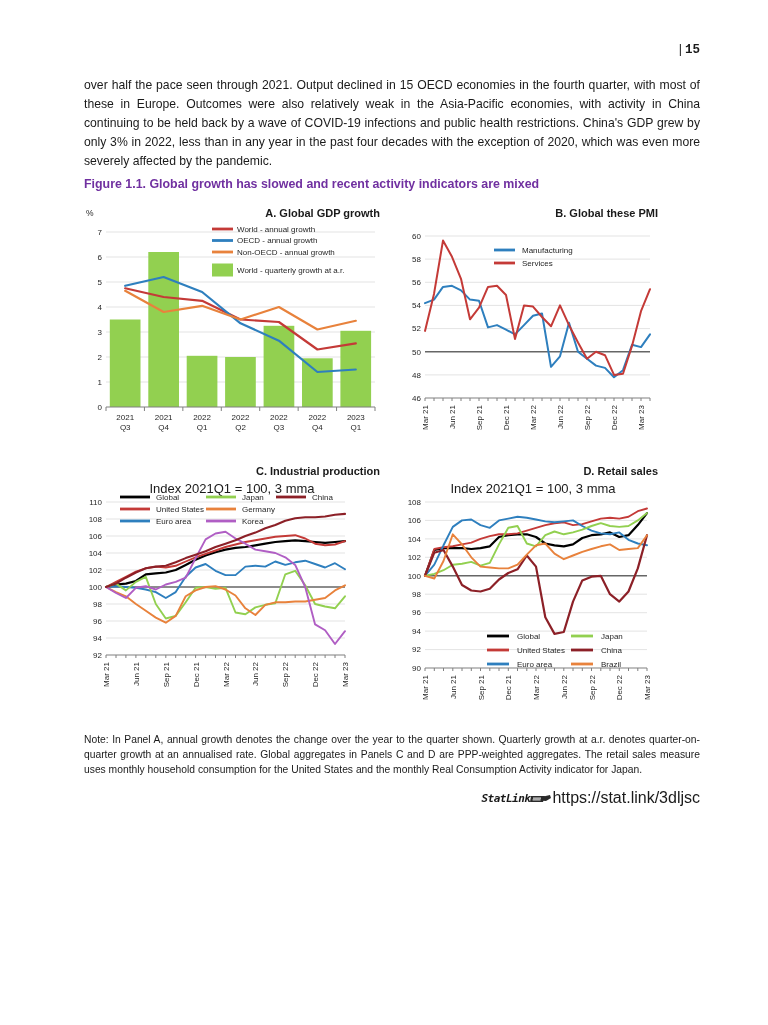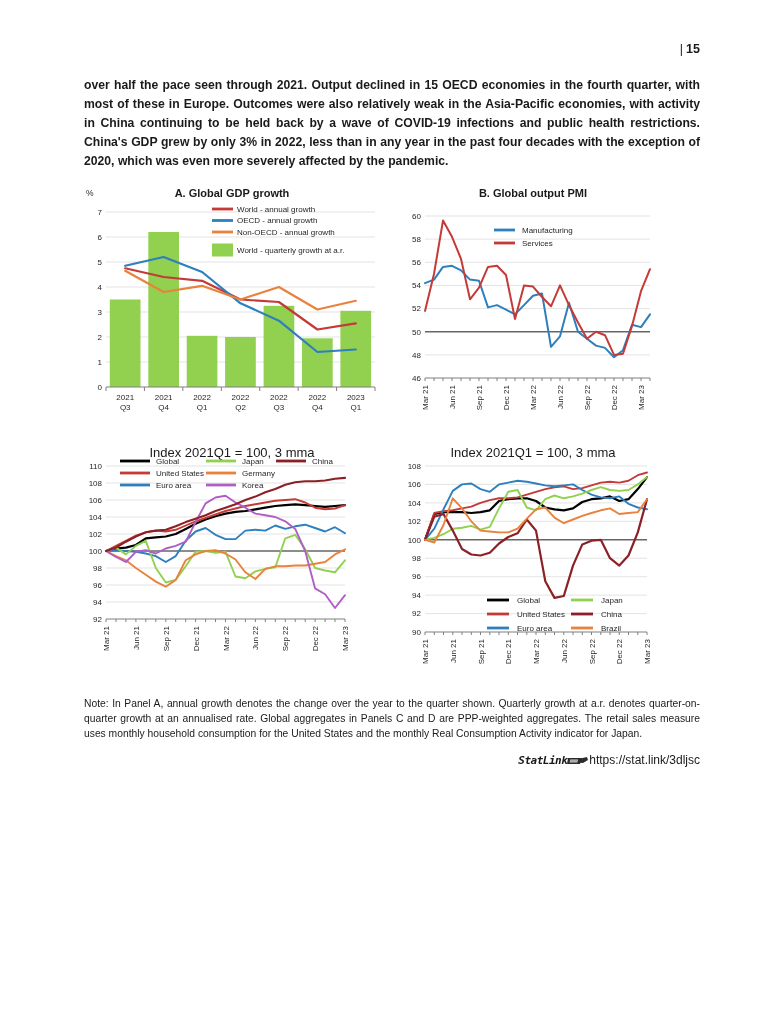--- a/index.html
+++ b/index.html
@@ -1,50 +1,51 @@
 <!DOCTYPE html>
 <html><head>
 <meta charset="utf-8">
 <style>
   html,body{margin:0;padding:0;background:#fff;}
   .page{position:relative;width:768px;height:1025px;background:#fff;overflow:hidden;
         font-family:"Liberation Sans",sans-serif;color:#1a1a1a;}
   .pageno{position:absolute;top:42px;right:68px;font-size:12.5px;}
   .pageno .pipe{font-weight:400;margin-right:3px;}
-  .pageno .num{font-weight:700;}
+  .pageno .num{font-weight:700;font-family:Liberation Mono, monospace;}
   .content{padding:76px 68px 0 84px;}
-  .bodytext{font-size:12.2px;line-height:19px;text-align:justify;font-weight:bold;}
+  .bodytext{font-size:12.2px;line-height:19px;text-align:justify;}
   .figtitle{margin-top:6px;font-size:12.4px;font-weight:700;color:#7030a0;}
   .charts{margin-top:16px;display:grid;grid-template-columns:296px 250px;column-gap:28px;row-gap:26px;}
   .panel{position:relative;}
-  .ctitle{font-size:11px;font-weight:700;text-align:center;height:16px;color:#1a1a1a;}
+  .ctitle{font-size:11px;font-weight:700;text-align:right;height:16px;color:#1a1a1a;}
   .csub{font-size:13px;text-align:center;height:13px;color:#1a1a1a;}
   .plotwrap{position:relative;}
   .unit{position:absolute;top:-15px;left:2px;font-size:8.5px;color:#262626;}
   svg{display:block;}
   svg text{font-family:"Liberation Sans",sans-serif;fill:#262626;}
   .noteblock{margin-top:20px;font-size:10.3px;line-height:15px;text-align:justify;color:#1a1a1a;}
   .statline{margin-top:12px;text-align:right;font-size:10.5px;display:flex;justify-content:flex-end;align-items:center;gap:0;}
   .statword{font-family:"DejaVu Sans Mono",monospace;font-style:italic;font-weight:700;font-size:11px;letter-spacing:-0.5px;}
-  .staturl{font-size:12px;color:#1a1a1a;text-decoration:none;}
+  .staturl{font-size:16px;color:#1a1a1a;text-decoration:none;}
   .footer{position:absolute;left:84px;top:986px;font-size:10px;color:#333;}
 </style>
 </head>
 <body>
 
 <div class="page">
 
   <div class="pageno">
     <span class="pipe">|</span><span class="num">15</span>
   </div>
 
   <div class="content">
 
     <p class="bodytext" style="margin:0">over half the pace seen through 2021. Output declined in 15 OECD economies in the fourth quarter, with most of these in Europe. Outcomes were also relatively weak in the Asia-Pacific economies, with activity in China continuing to be held back by a wave of COVID-19 infections and public health restrictions. China's GDP grew by only 3% in 2022, less than in any year in the past four decades with the exception of 2020, which was even more severely affected by the pandemic.</p>
 
+    <div class="figtitle">Figure 1.1. Global growth has slowed and recent activity indicators are mixed</div>
 
     <div class="charts">
 
       <div class="panel">
         <div class="ctitle">A. Global GDP growth</div>
         <div class="plotwrap">
           <span class="unit">%</span>
           <div>
               <svg viewBox="0 0 296 216" width="296" height="216">
                 <line x1="22" x2="291" y1="159.0" y2="159.0" stroke="#dcdcdc" stroke-width="0.8"></line>
@@ -102,21 +103,21 @@
                 <rect x="128" y="27.6" width="21" height="2.8" fill="#e8823c"></rect>
                 <text x="153" y="31.8" text-anchor="start" font-size="8">Non-OECD - annual growth</text>
                 <rect x="128" y="40.5" width="21" height="13" fill="#92d050"></rect>
                 <text x="153" y="49.8" text-anchor="start" font-size="8">World - quarterly growth at a.r.</text>
               </svg>
             </div>
         </div>
       </div>
 
       <div class="panel">
-        <div class="ctitle">B. Global output PMI</div>
+        <div class="ctitle">B. Global these PMI</div>
         <div class="plotwrap">
           <div>
               <svg viewBox="0 0 250 216" width="250" height="216">
                 <line x1="17" x2="242" y1="151.9" y2="151.9" stroke="#dcdcdc" stroke-width="0.8"></line>
                 <line x1="17" x2="242" y1="128.7" y2="128.7" stroke="#666666" stroke-width="1.4"></line>
                 <line x1="17" x2="242" y1="105.6" y2="105.6" stroke="#dcdcdc" stroke-width="0.8"></line>
                 <line x1="17" x2="242" y1="82.4" y2="82.4" stroke="#dcdcdc" stroke-width="0.8"></line>
                 <line x1="17" x2="242" y1="59.3" y2="59.3" stroke="#dcdcdc" stroke-width="0.8"></line>
                 <line x1="17" x2="242" y1="36.1" y2="36.1" stroke="#dcdcdc" stroke-width="0.8"></line>
                 <line x1="17" x2="242" y1="13.0" y2="13.0" stroke="#dcdcdc" stroke-width="0.8"></line>
@@ -169,20 +170,21 @@
                 <rect x="86" y="25.6" width="21" height="2.8" fill="#2e7fbe"></rect>
                 <text x="114" y="29.8" text-anchor="start" font-size="8">Manufacturing</text>
                 <rect x="86" y="38.6" width="21" height="2.8" fill="#c43a37"></rect>
                 <text x="114" y="42.8" text-anchor="start" font-size="8">Services</text>
               </svg>
             </div>
         </div>
       </div>
 
       <div class="panel">
+        <div class="ctitle">C. Industrial production</div>
         <div class="csub">Index 2021Q1 = 100, 3 mma</div>
         <div class="plotwrap">
           <div>
               <svg viewBox="0 0 296 218" width="296" height="218">
                 <line x1="22" x2="261" y1="144.0" y2="144.0" stroke="#dcdcdc" stroke-width="0.8"></line>
                 <line x1="22" x2="261" y1="127.0" y2="127.0" stroke="#dcdcdc" stroke-width="0.8"></line>
                 <line x1="22" x2="261" y1="110.0" y2="110.0" stroke="#dcdcdc" stroke-width="0.8"></line>
                 <line x1="22" x2="261" y1="93.0" y2="93.0" stroke="#666666" stroke-width="1.4"></line>
                 <line x1="22" x2="261" y1="76.0" y2="76.0" stroke="#dcdcdc" stroke-width="0.8"></line>
                 <line x1="22" x2="261" y1="59.0" y2="59.0" stroke="#dcdcdc" stroke-width="0.8"></line>
@@ -254,20 +256,21 @@
                 <rect x="122" y="25.6" width="30" height="2.8" fill="#b05ec4"></rect>
                 <text x="158" y="29.8" text-anchor="start" font-size="8">Korea</text>
                 <rect x="192" y="1.6" width="30" height="2.8" fill="#8c2027"></rect>
                 <text x="228" y="5.8" text-anchor="start" font-size="8">China</text>
               </svg>
             </div>
         </div>
       </div>
 
       <div class="panel">
+        <div class="ctitle">D. Retail sales</div>
         <div class="csub">Index 2021Q1 = 100, 3 mma</div>
         <div class="plotwrap">
           <div>
               <svg viewBox="0 0 250 218" width="250" height="218">
                 <line x1="17" x2="239" y1="155.6" y2="155.6" stroke="#dcdcdc" stroke-width="0.8"></line>
                 <line x1="17" x2="239" y1="137.1" y2="137.1" stroke="#dcdcdc" stroke-width="0.8"></line>
                 <line x1="17" x2="239" y1="118.7" y2="118.7" stroke="#dcdcdc" stroke-width="0.8"></line>
                 <line x1="17" x2="239" y1="100.2" y2="100.2" stroke="#dcdcdc" stroke-width="0.8"></line>
                 <line x1="17" x2="239" y1="81.8" y2="81.8" stroke="#666666" stroke-width="1.4"></line>
                 <line x1="17" x2="239" y1="63.3" y2="63.3" stroke="#dcdcdc" stroke-width="0.8"></line>

